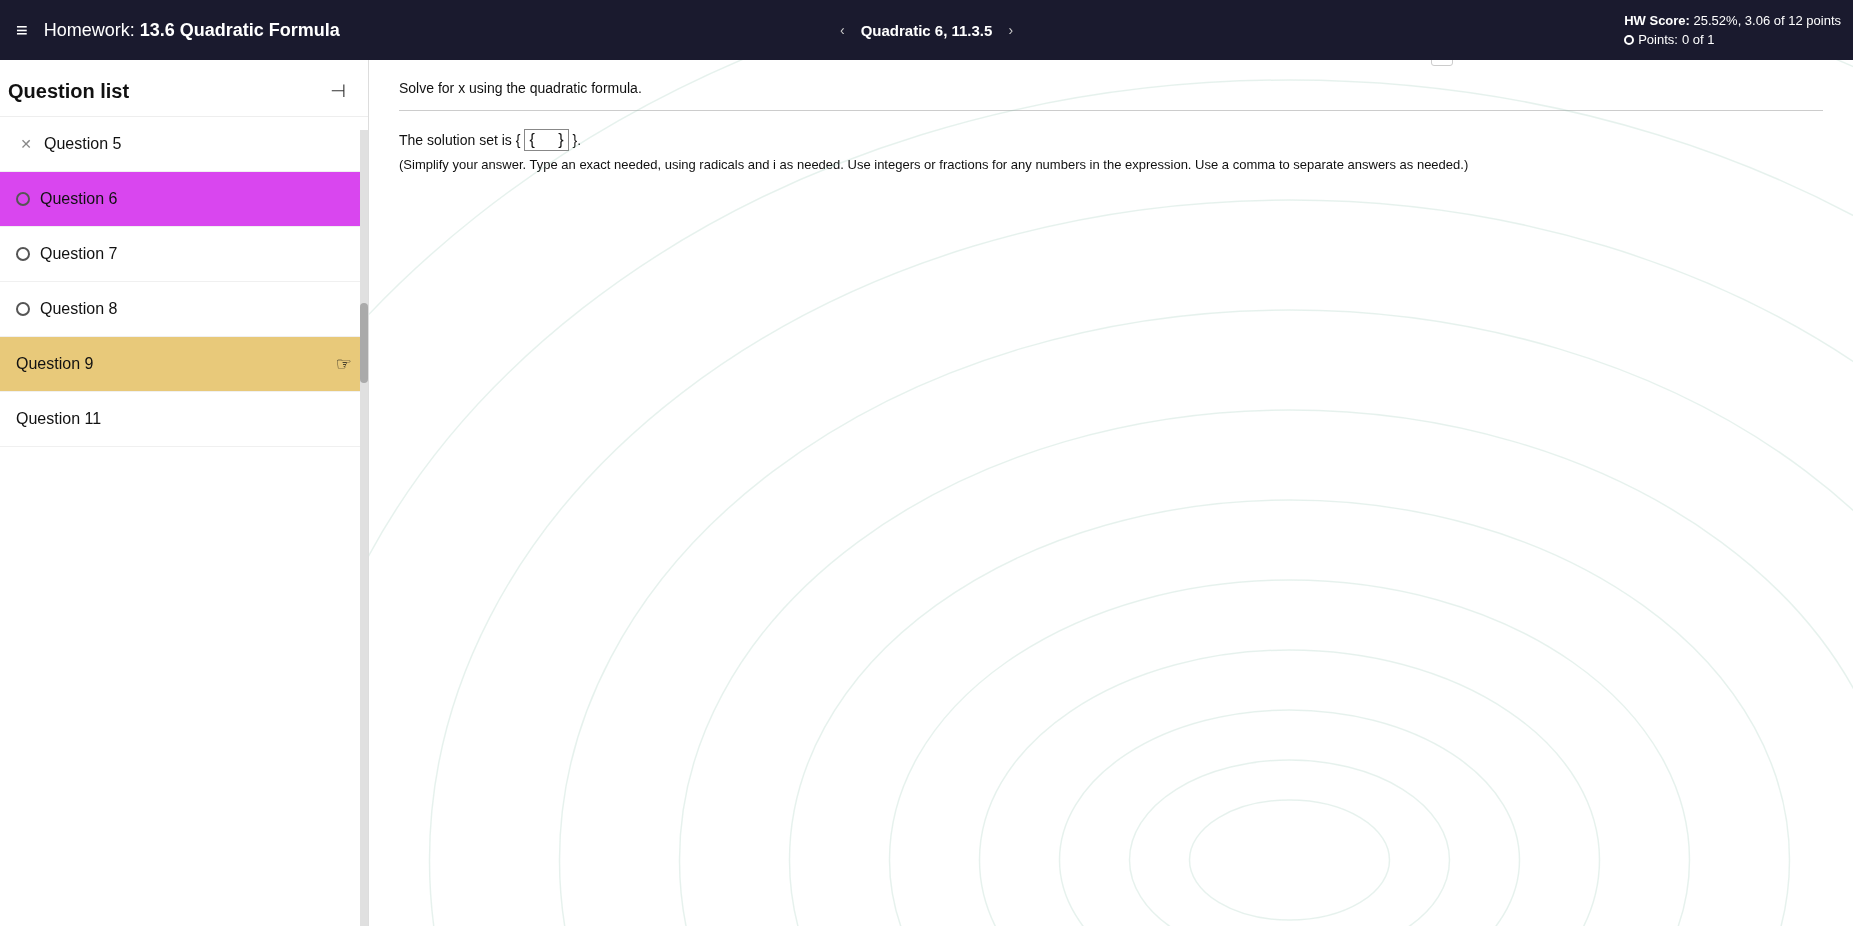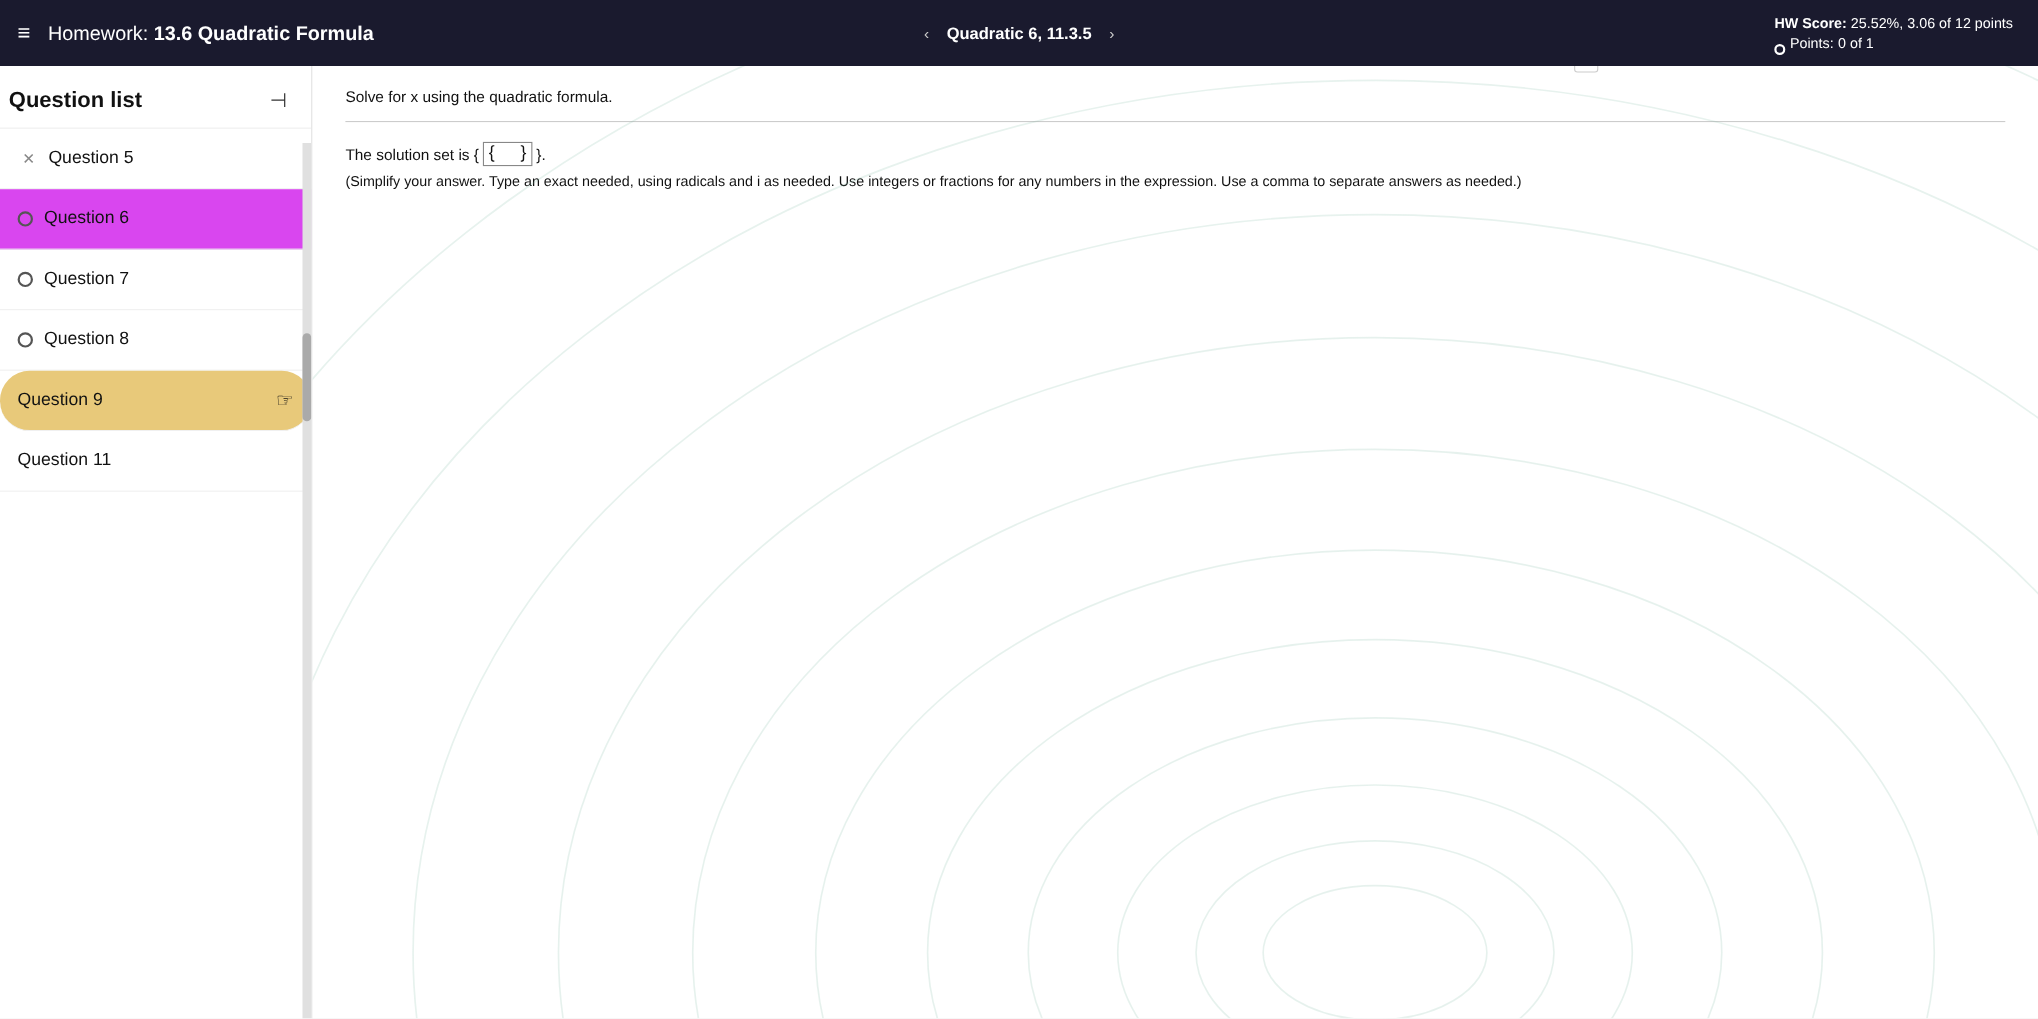--- a/index.html
+++ b/index.html
@@ -40,50 +40,50 @@
       cursor: pointer;
       font-size: 14px;
       color: #ccc;
     }
     .header-nav .nav-label {
       font-weight: bold;
       font-size: 15px;
     }
     .header-score {
       position: absolute;
-      right: 23px;
+      right: 12px;
       text-align: right;
       font-size: 13px;
       line-height: 1.5;
     }
     .header-score .hw-score {
       font-weight: bold;
     }
     .header-score .points {
       display: flex;
-      align-items: flex-end;
+      align-items: center;
       gap: 4px;
     }
     .points-circle {
       width: 10px;
       height: 10px;
       border-radius: 50%;
       border: 2px solid white;
       display: inline-block;
     }
 
     
     .main-layout {
       display: flex;
       height: calc(926px - 60px);
     }
 
     
     .sidebar {
-      width: 284px;
+      width: 369px;
       background: #fff;
       border-right: 1px solid #ddd;
       display: flex;
       flex-direction: column;
       overflow: hidden;
       position: relative;
     }
     .sidebar-header {
       display: flex;
       align-items: center;
@@ -116,21 +116,20 @@
       color: #111;
       border-bottom: 1px solid #f0f0f0;
       position: relative;
     }
     .sidebar-item.active {
       background: #d946ef;
       color: #111;
     }
     .sidebar-item.hover-highlight {
       background: #e8c97a;
-      border-radius: 27px;
     }
     .sidebar-item .item-icon {
       width: 20px;
       margin-right: 8px;
       display: inline-flex;
       align-items: center;
       justify-content: center;
     }
     .sidebar-item .item-icon.cross {
       color: #888;

